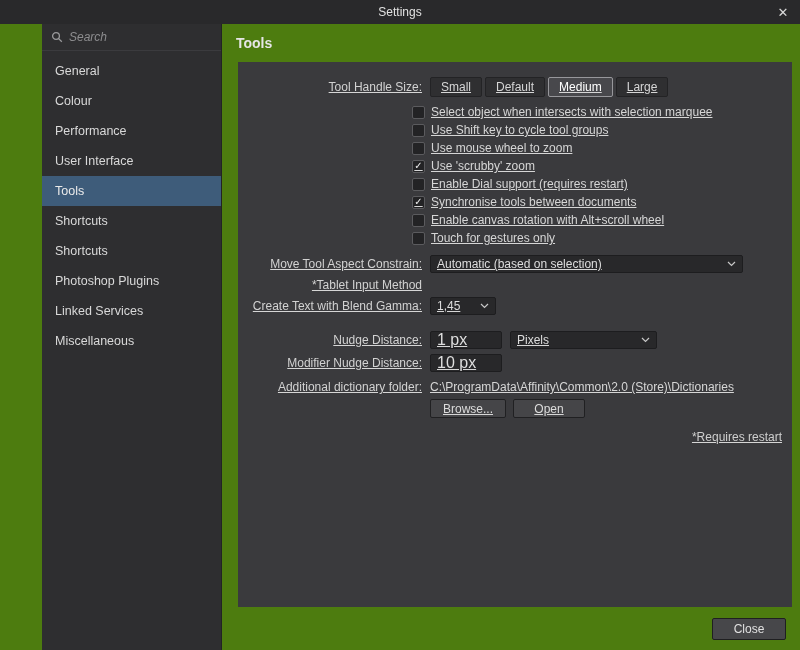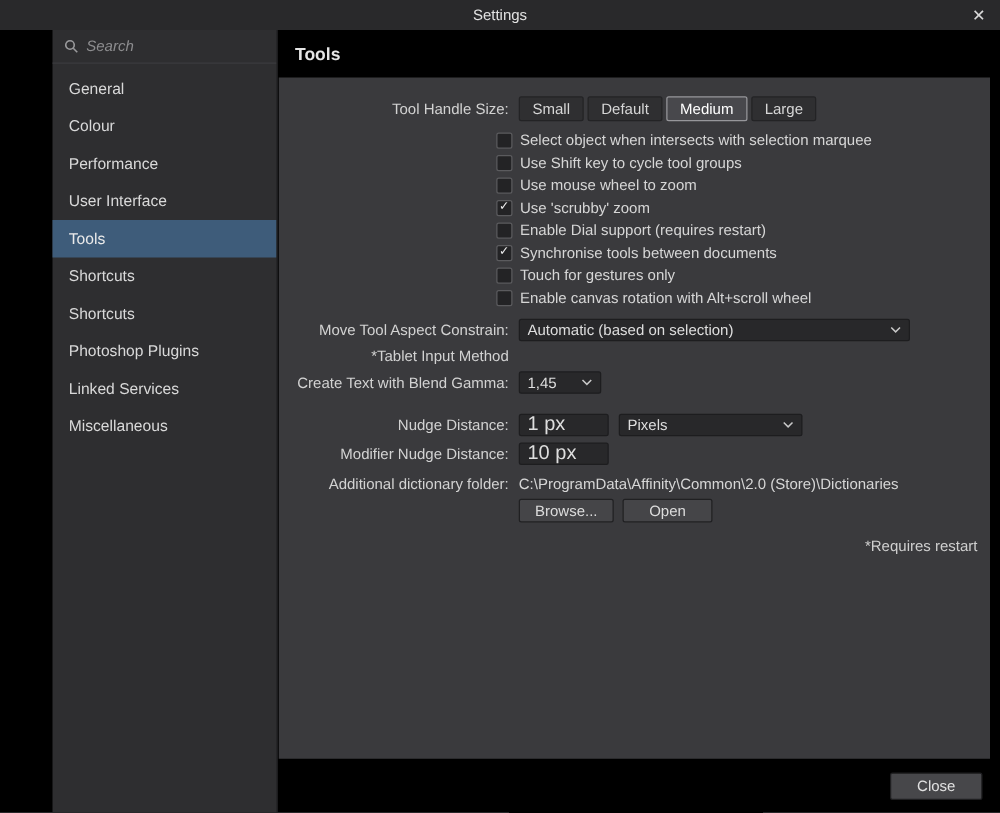--- a/index.html
+++ b/index.html
@@ -1,37 +1,37 @@
 <!DOCTYPE html>
 <html><head>
 <meta charset="utf-8">
 <style>
   * { margin:0; padding:0; box-sizing:border-box; }
   html,body { width:800px; height:650px; background:#323234; font-family:"Liberation Sans", sans-serif; overflow:hidden; }
-  .window { width:800px; height:650px; display:flex; flex-direction:column; background:#000000; color:#d6d6d6; font-size:12px; }
+  .window { width:800px; height:650px; display:flex; flex-direction:column; background:#4d7c0f; color:#d6d6d6; font-size:12px; }
 
   
   .titlebar { height:24px; flex:none; background:#29292b; position:relative; display:flex; align-items:center; justify-content:center; color:#e2e2e2; font-size:12px; }
   .close-x { position:absolute; right:0; top:0; width:34px; height:24px; display:flex; align-items:center; justify-content:center; color:#d8d8d8; font-size:13px; cursor:pointer; }
 
   .body { flex:1; display:flex; min-height:0;padding-left:42px; }
 
   
   .sidebar { width:180px; flex:none; background:#2e2e30; border-right:1px solid #232325; display:flex; flex-direction:column; }
   .search-box { height:27px; flex:none; border-bottom:1px solid #3b3b3e; display:flex; align-items:center; padding:0 9px; gap:6px; }
   .search-box input { flex:1; min-width:0; background:transparent; border:none; outline:none; color:#dddddd; font-size:12px; font-family:"Liberation Sans", sans-serif; }
   .search-box input::placeholder { color:#8d8d8f; font-style:italic; }
   .side-items { padding-top:5px; }
   .side-item { height:30px; display:flex; align-items:center; padding-left:13px; font-size:12.5px; color:#d9d9d9; cursor:pointer; }
   .side-item.selected { background:#3e5c7a; color:#eaeaea; }
 
   
   .content { flex:1; display:flex; flex-direction:column; min-width:0; }
   .content-header { height:38px; flex:none; display:flex; align-items:center; padding-left:14px; font-size:14px; font-weight:600; color:#e6e6e6; }
-  .panel { flex:none; height:545px; margin-right:8px; margin-left:1px; background:#3a3a3d; padding-top:15px; font-size:12px; overflow:hidden; }
+  .panel { flex:none; height:545px; margin-right:8px; margin-left:16px; background:#3a3a3d; padding-top:15px; font-size:12px; overflow:hidden;text-decoration:underline; }
 
   .row { display:flex; align-items:center; }
   .row-label { width:192px; flex:none; text-align:right; padding-right:8px; color:#d2d2d2; white-space:nowrap; }
 
   
   .segmented { display:flex; gap:3px; }
   .segment { height:20px; padding:0 10px; display:flex; align-items:center; background:#2f2f31; border:1px solid #232325; border-radius:2px; color:#d6d6d6; cursor:pointer; }
   .segment.selected { background:#48484c; border-color:#97979b; color:#ffffff; }
 
   
@@ -133,25 +133,25 @@
         <div class="check-row">
           <span class="checkbox"></span>
           <span class="check-label">Enable Dial support (requires restart)</span>
         </div>
         <div class="check-row">
           <span class="checkbox">✓</span>
           <span class="check-label">Synchronise tools between documents</span>
         </div>
         <div class="check-row">
           <span class="checkbox"></span>
+          <span class="check-label">Enable canvas rotation with Alt+scroll wheel</span>
+        </div>
+        <div class="check-row">
+          <span class="checkbox"></span>
           <span class="check-label">Touch for gestures only</span>
-        </div>
-        <div class="check-row">
-          <span class="checkbox"></span>
-          <span class="check-label">Enable canvas rotation with Alt+scroll wheel</span>
         </div>
 
         <div class="row mt8">
           <span class="row-label">Move Tool Aspect Constrain:</span>
           <div class="dropdown dd-wide">
             <span class="dd-value">Automatic (based on selection)</span>
             <span class="chev">
                 <svg width="9" height="6" viewBox="0 0 9 6">
                   <path d="M1 1l3.5 3.5L8 1" fill="none" stroke="#c8c8c8" stroke-width="1.2"></path>
                 </svg>

